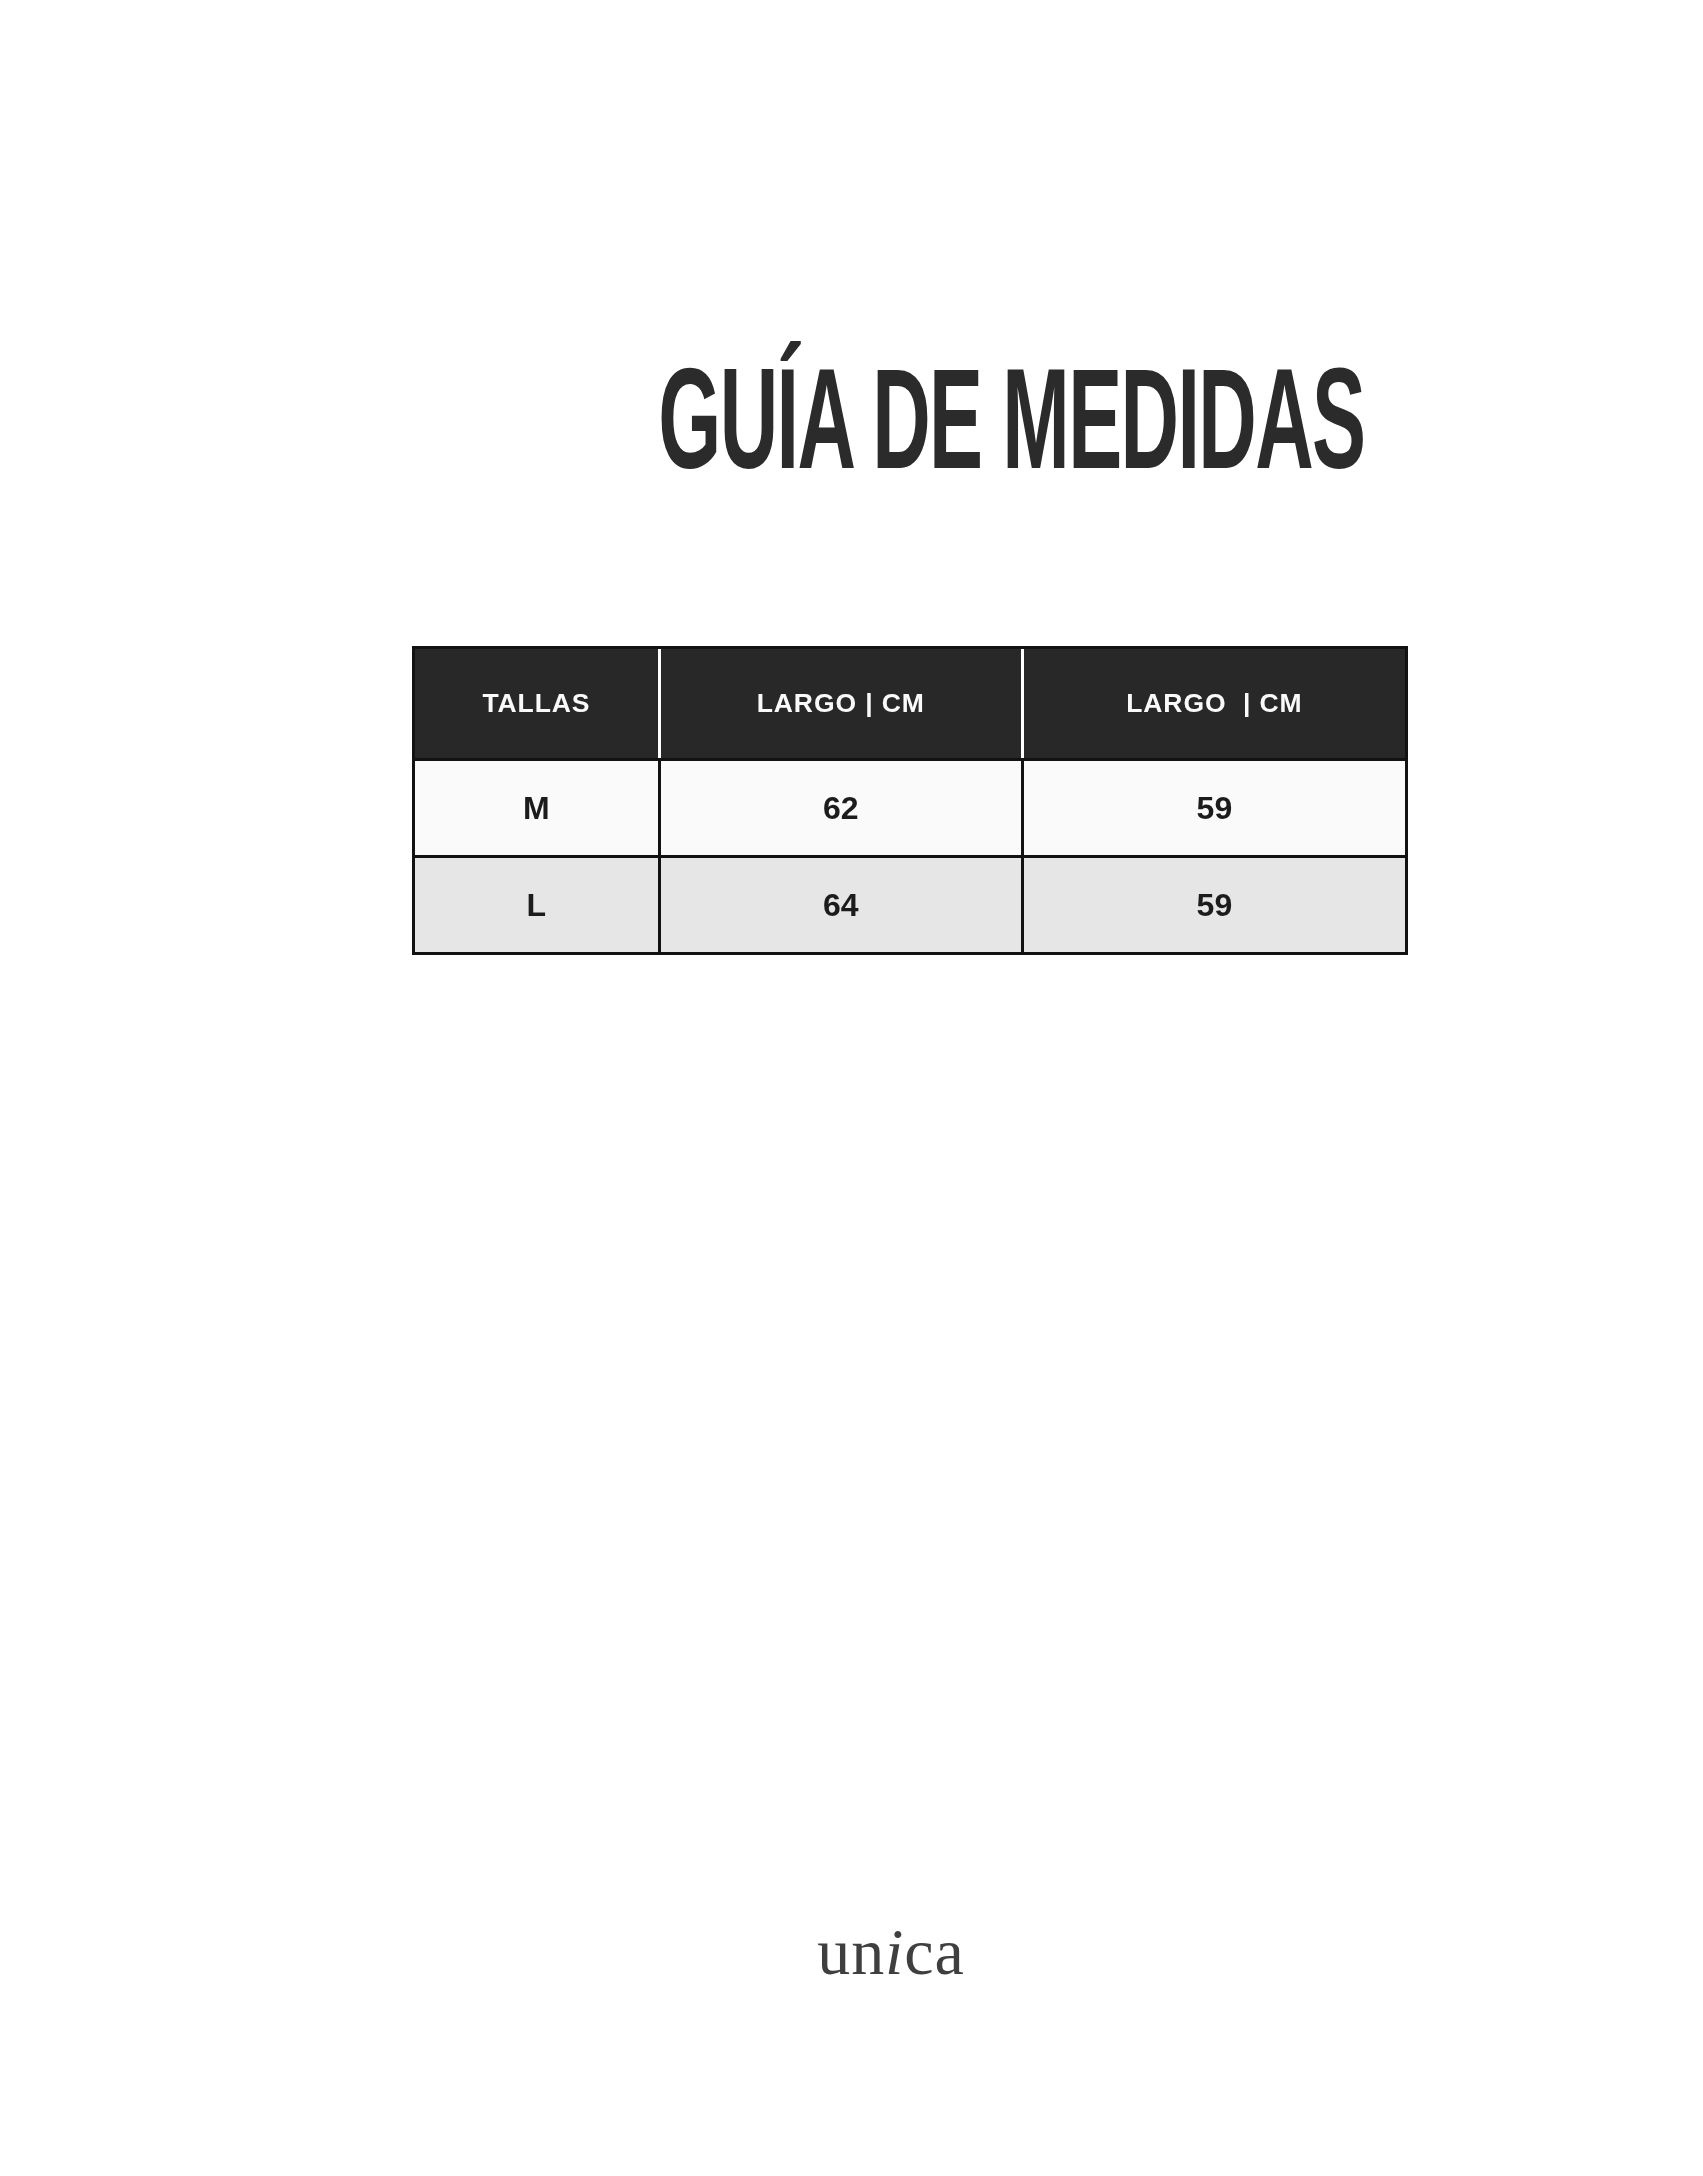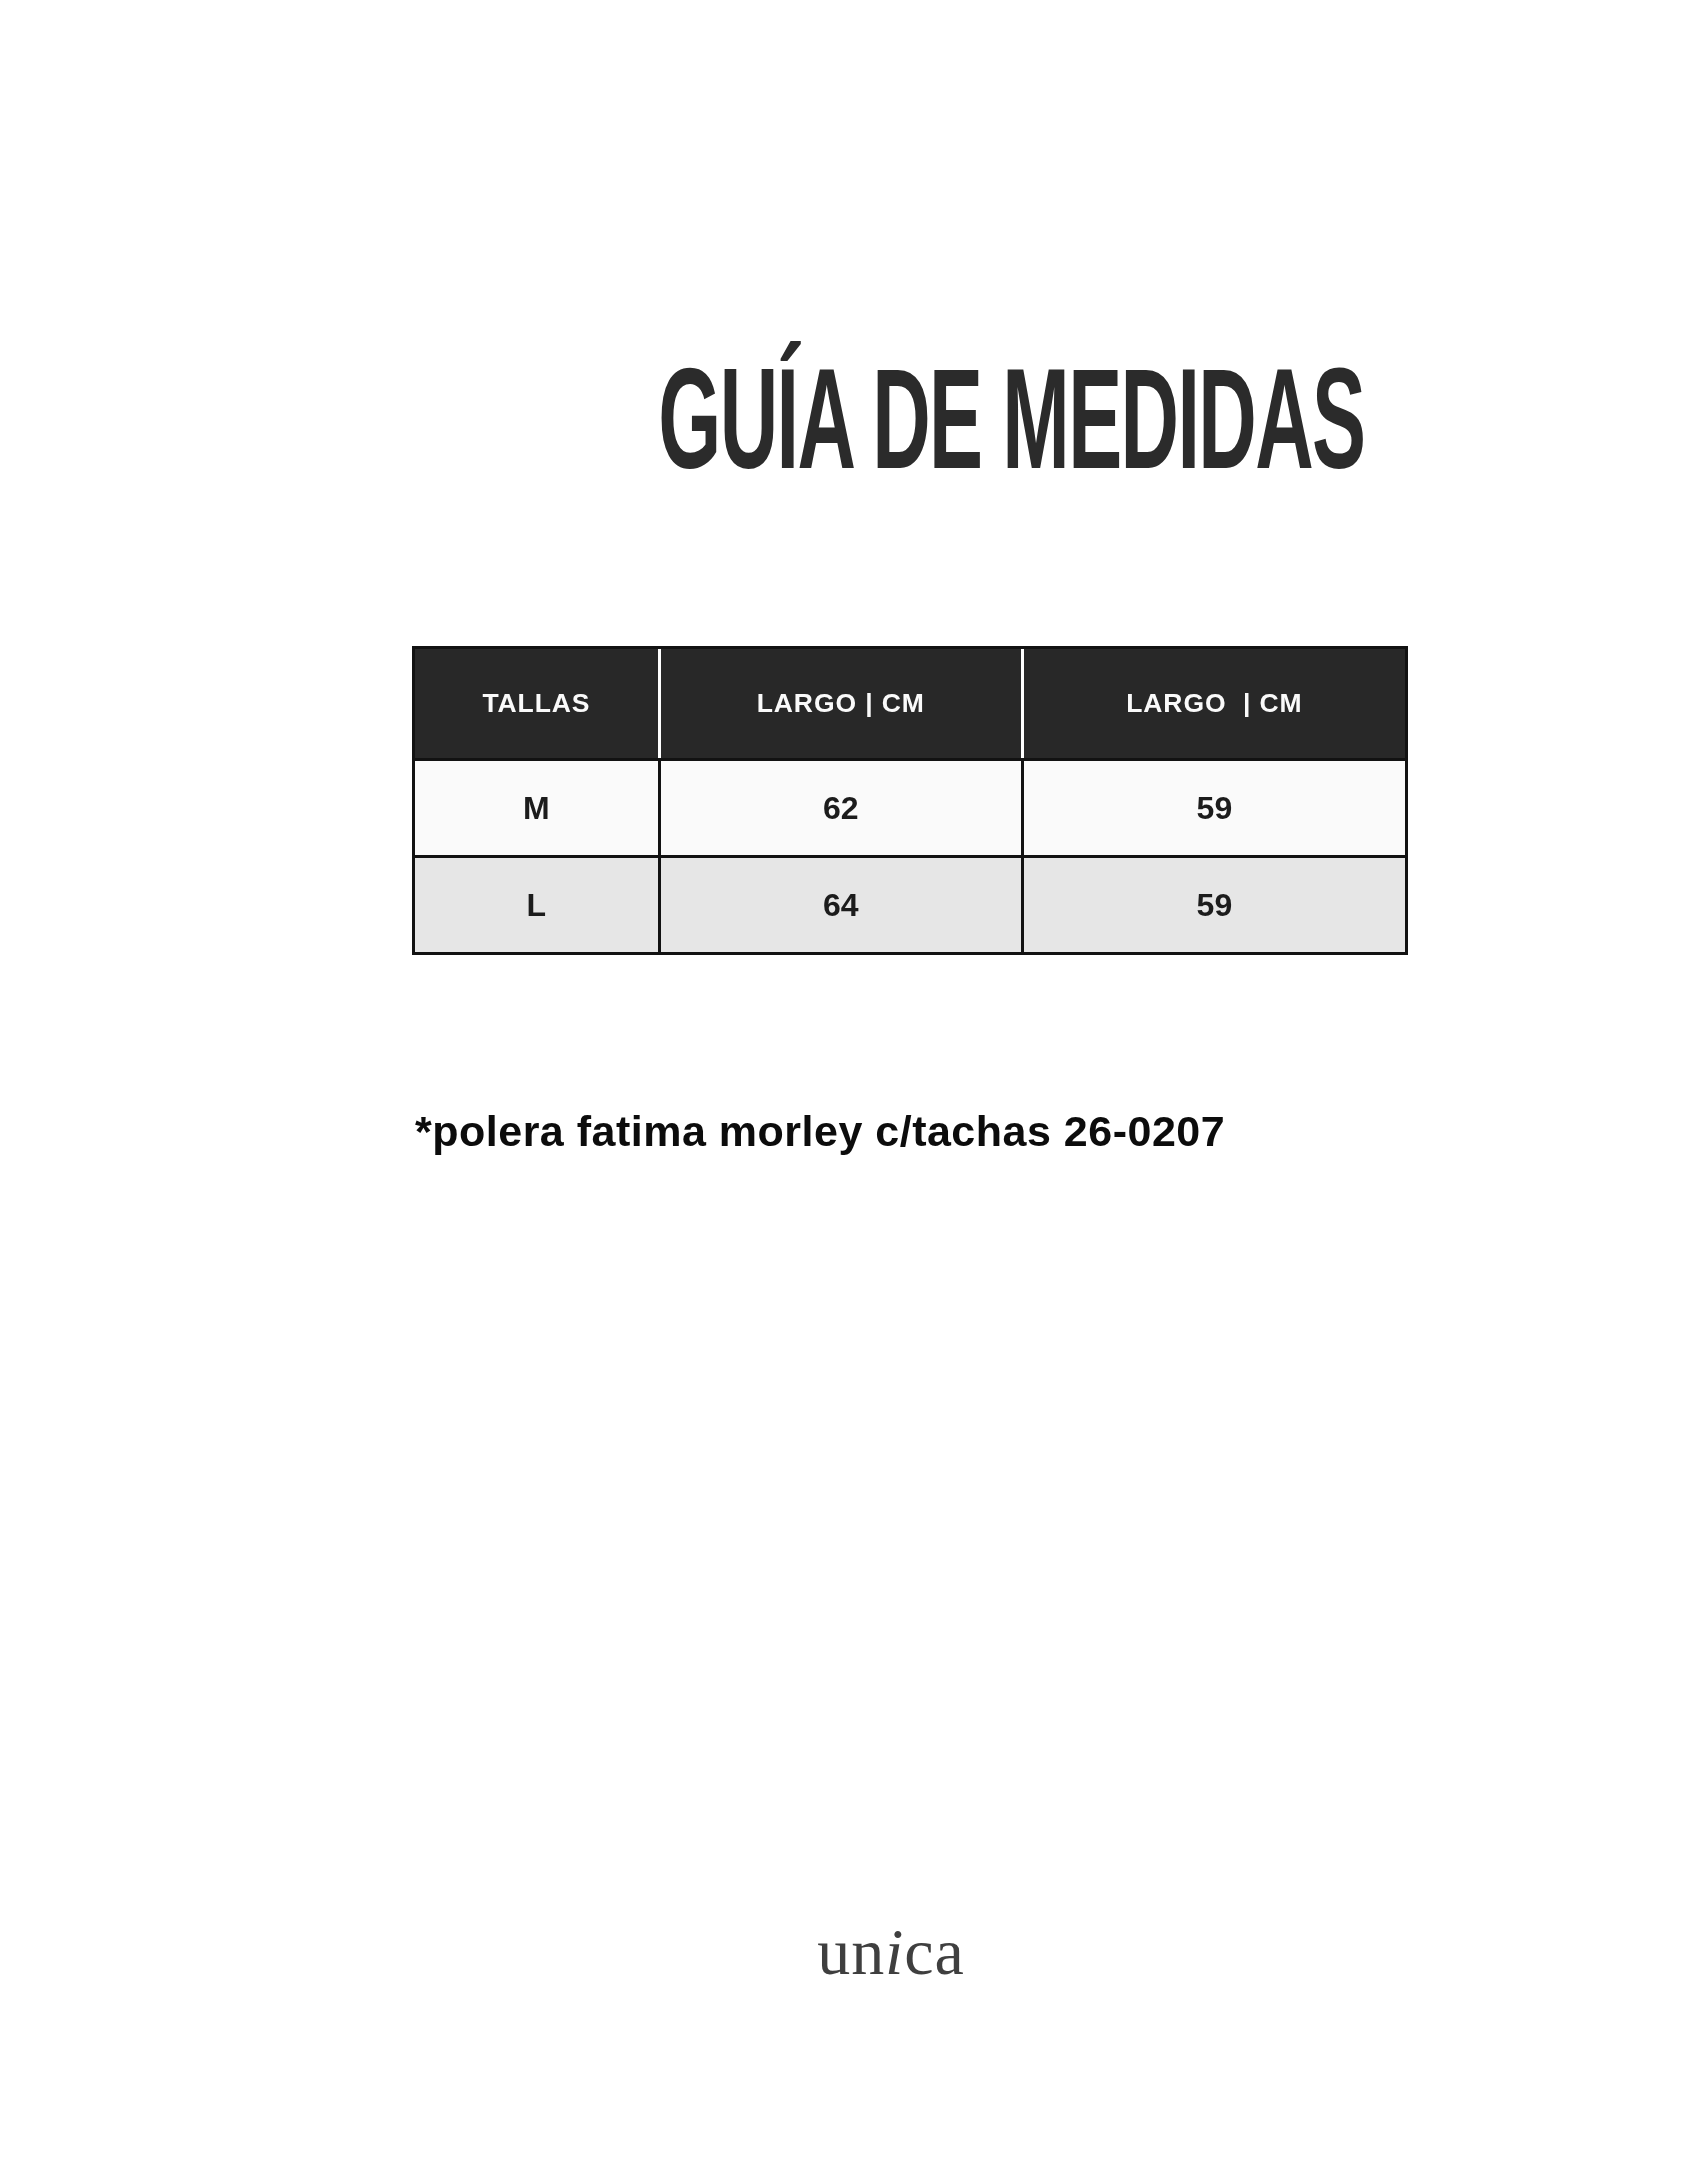--- a/index.html
+++ b/index.html
@@ -131,20 +131,19 @@
         <td>59</td>
       </tr>
       <tr class="alt">
         <td>L</td>
         <td>64</td>
         <td>59</td>
       </tr>
     </tbody>
   </table>
 
-  <p class="note">*polera fatima morley c/tachas 26-0207</p>
 
   <div class="logo">
     <span>un</span><span class="it">i</span><span>ca</span>
   </div>
 
 </div>
 
 
 </body></html>

